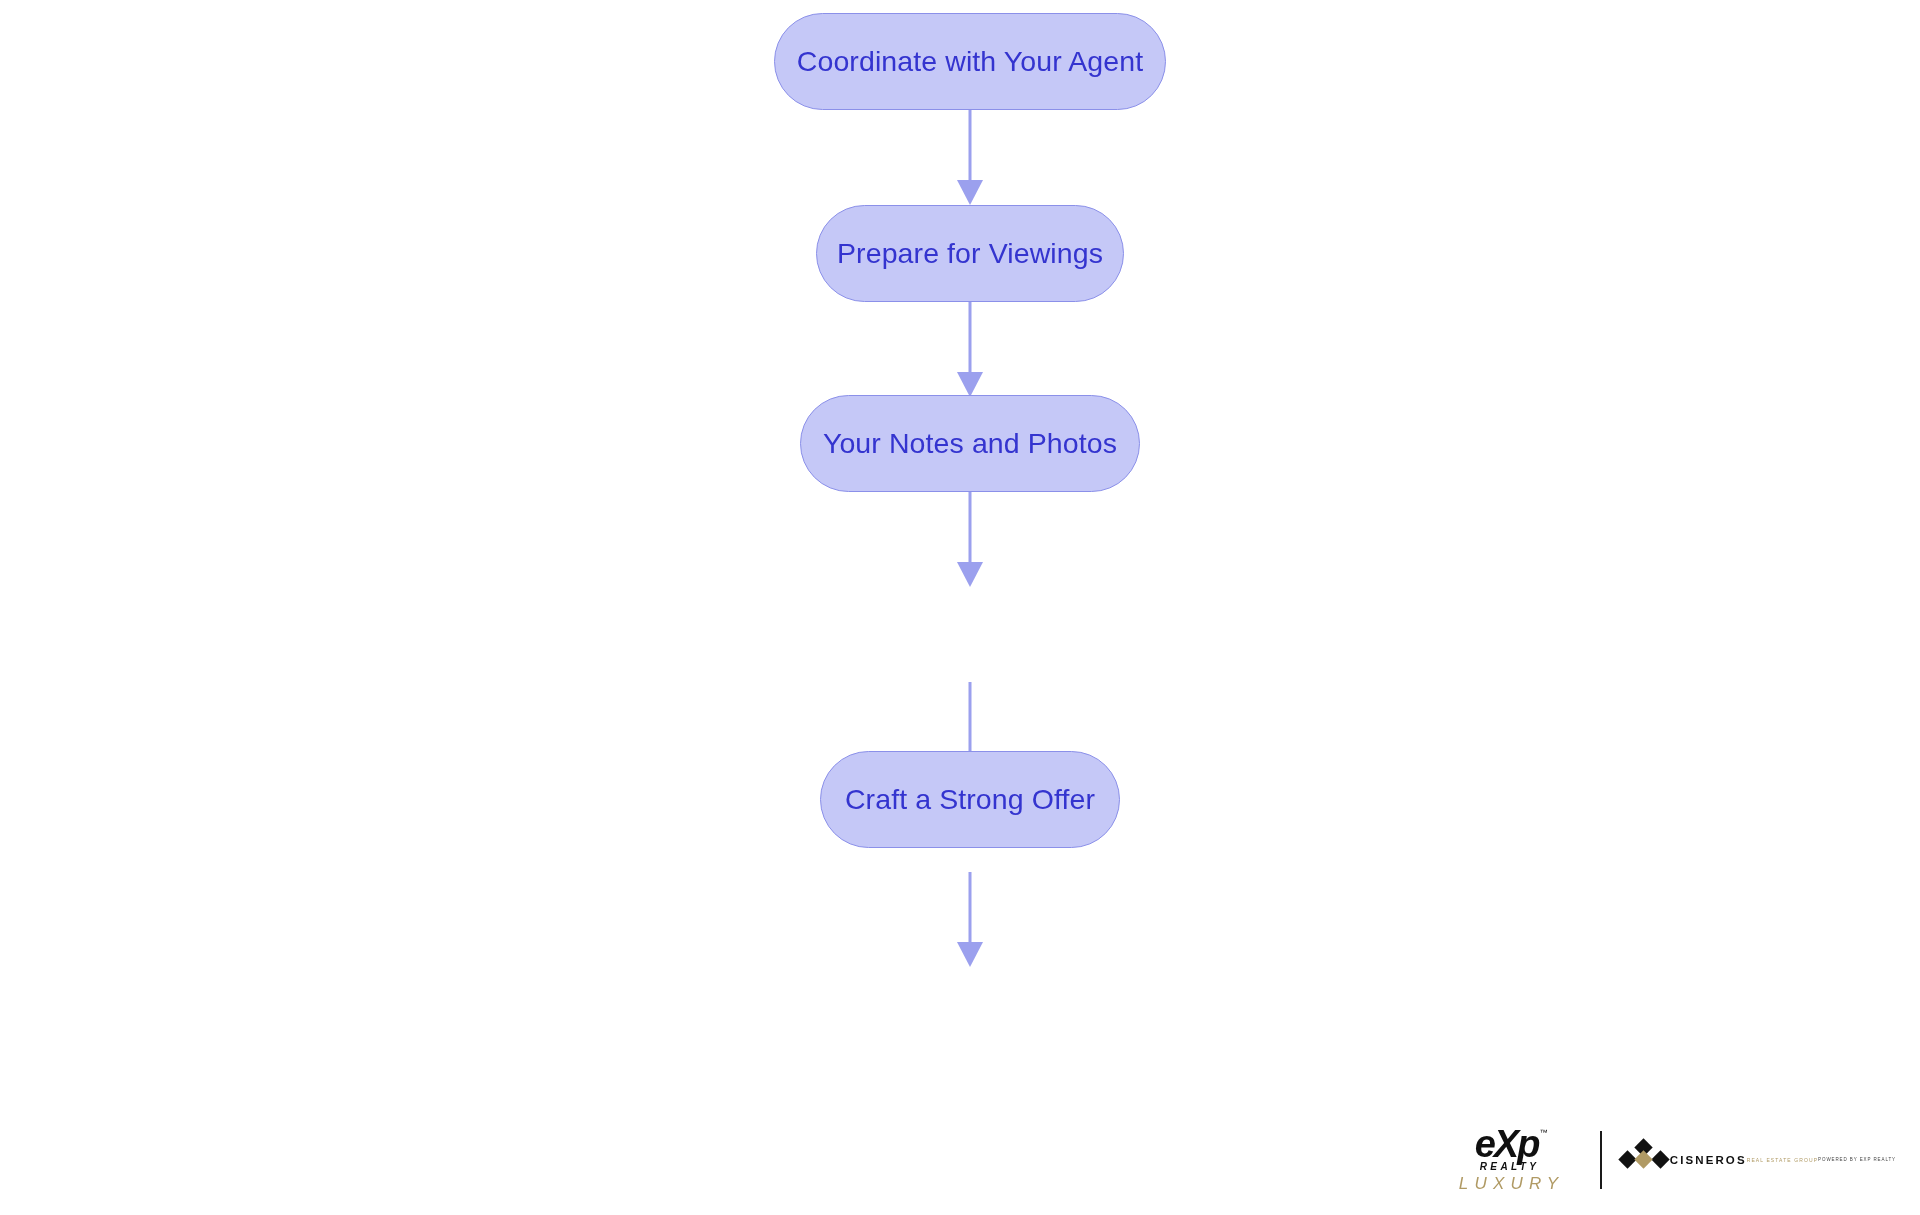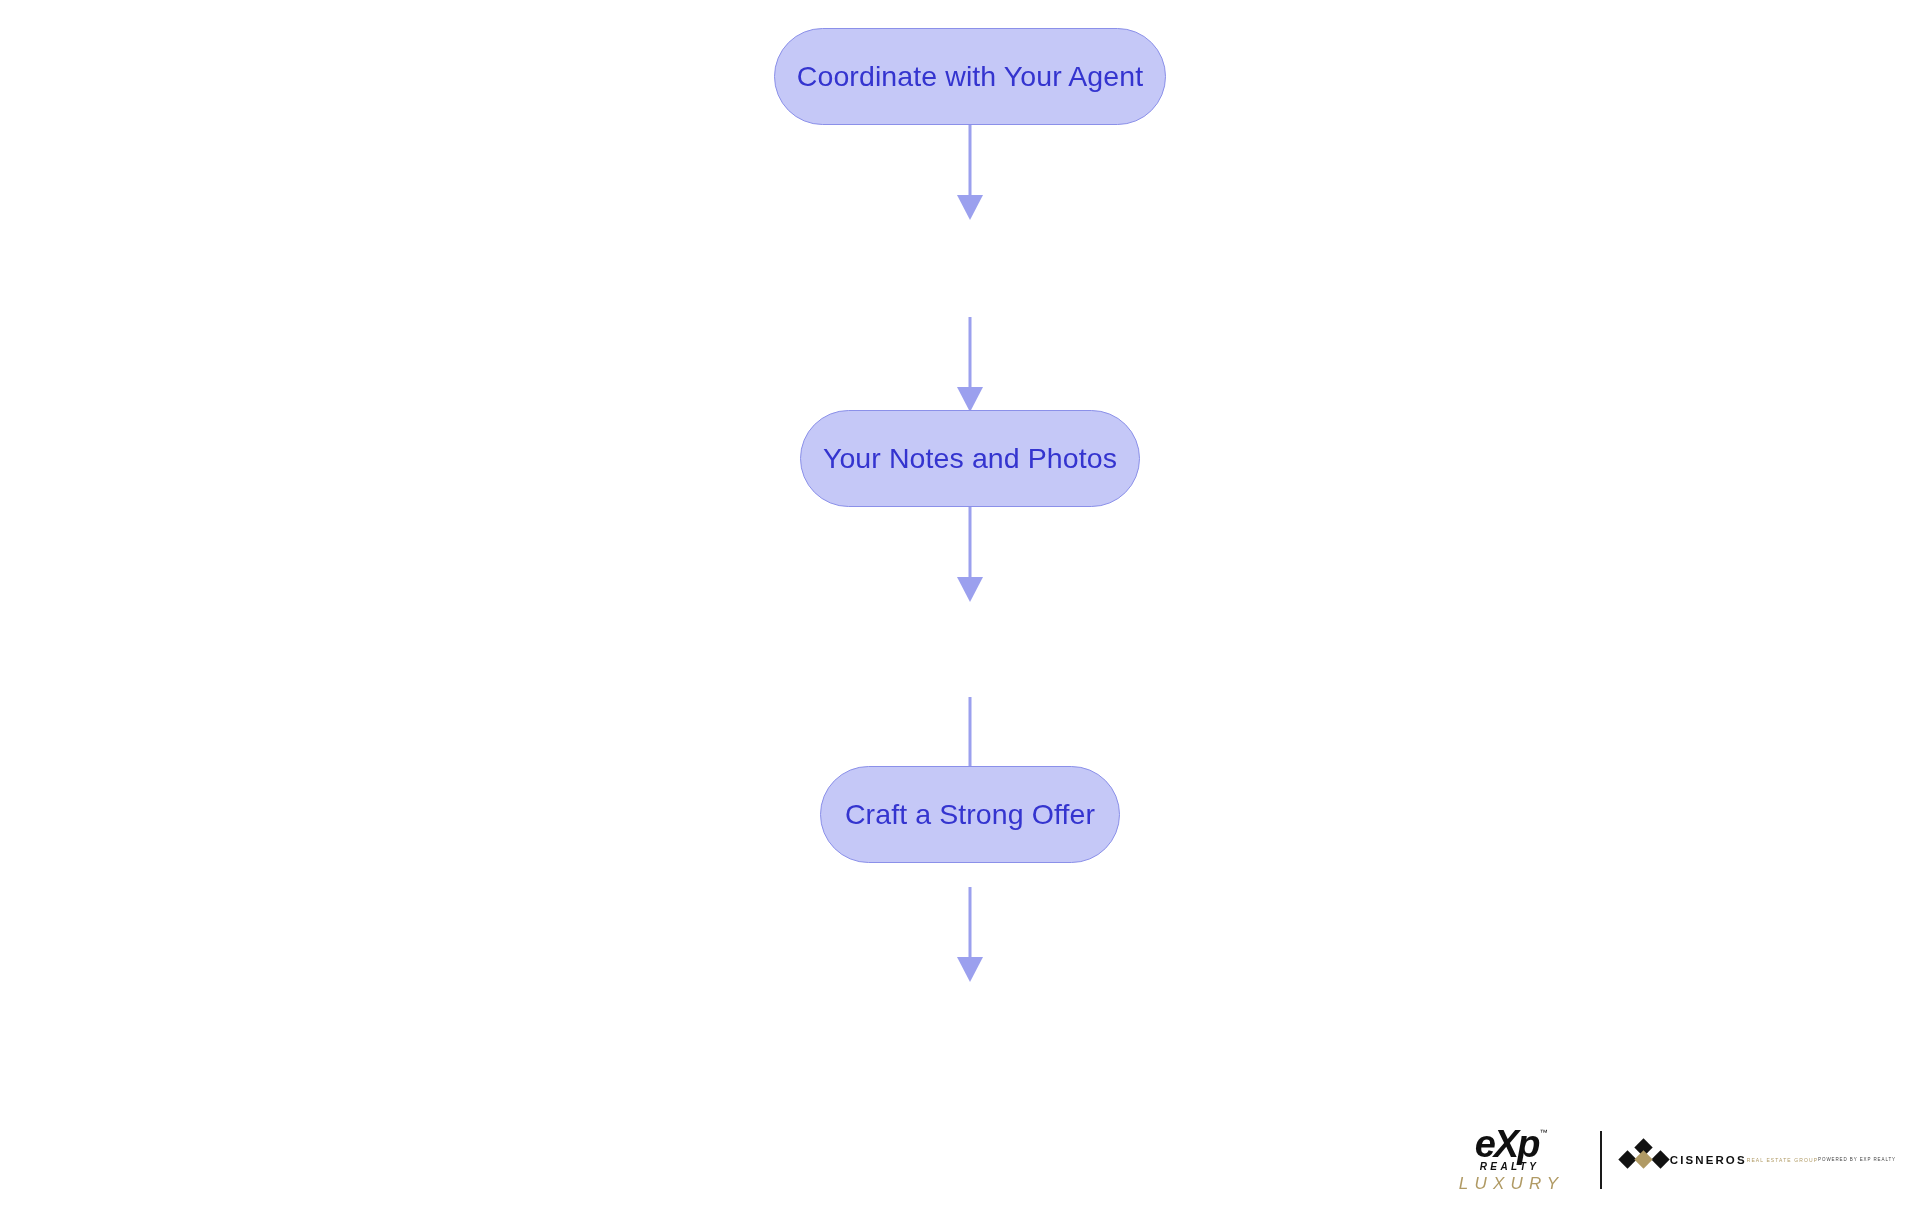--- a/index.html
+++ b/index.html
@@ -23,21 +23,20 @@
     height: 1215px;
   }
 
   
   .flow {
     position: absolute;
     left: 0;
     top: 0;
     width: 1920px;
     height: 1100px;
-    margin-top: 15px;
   }
 
   .node {
     position: absolute;
     box-sizing: border-box;
     background: #c5c8f7;
     border: 1.6px solid #8b90e9;
     border-radius: 999px;
     height: 97px;
     display: flex;
@@ -223,20 +222,23 @@
 
     <div class="node n1">
       <span class="node-label">Coordinate with Your Agent</span>
     </div>
 
     <div class="connector c1">
       <div class="conn-line"></div>
       <div class="conn-head"></div>
     </div>
 
+    <div class="node n2">
+      <span class="node-label">Prepare for Viewings</span>
+    </div>
 
     <div class="connector c2">
       <div class="conn-line"></div>
       <div class="conn-head"></div>
     </div>
 
     <div class="node n3">
       <span class="node-label">Your Notes and Photos</span>
     </div>
 

